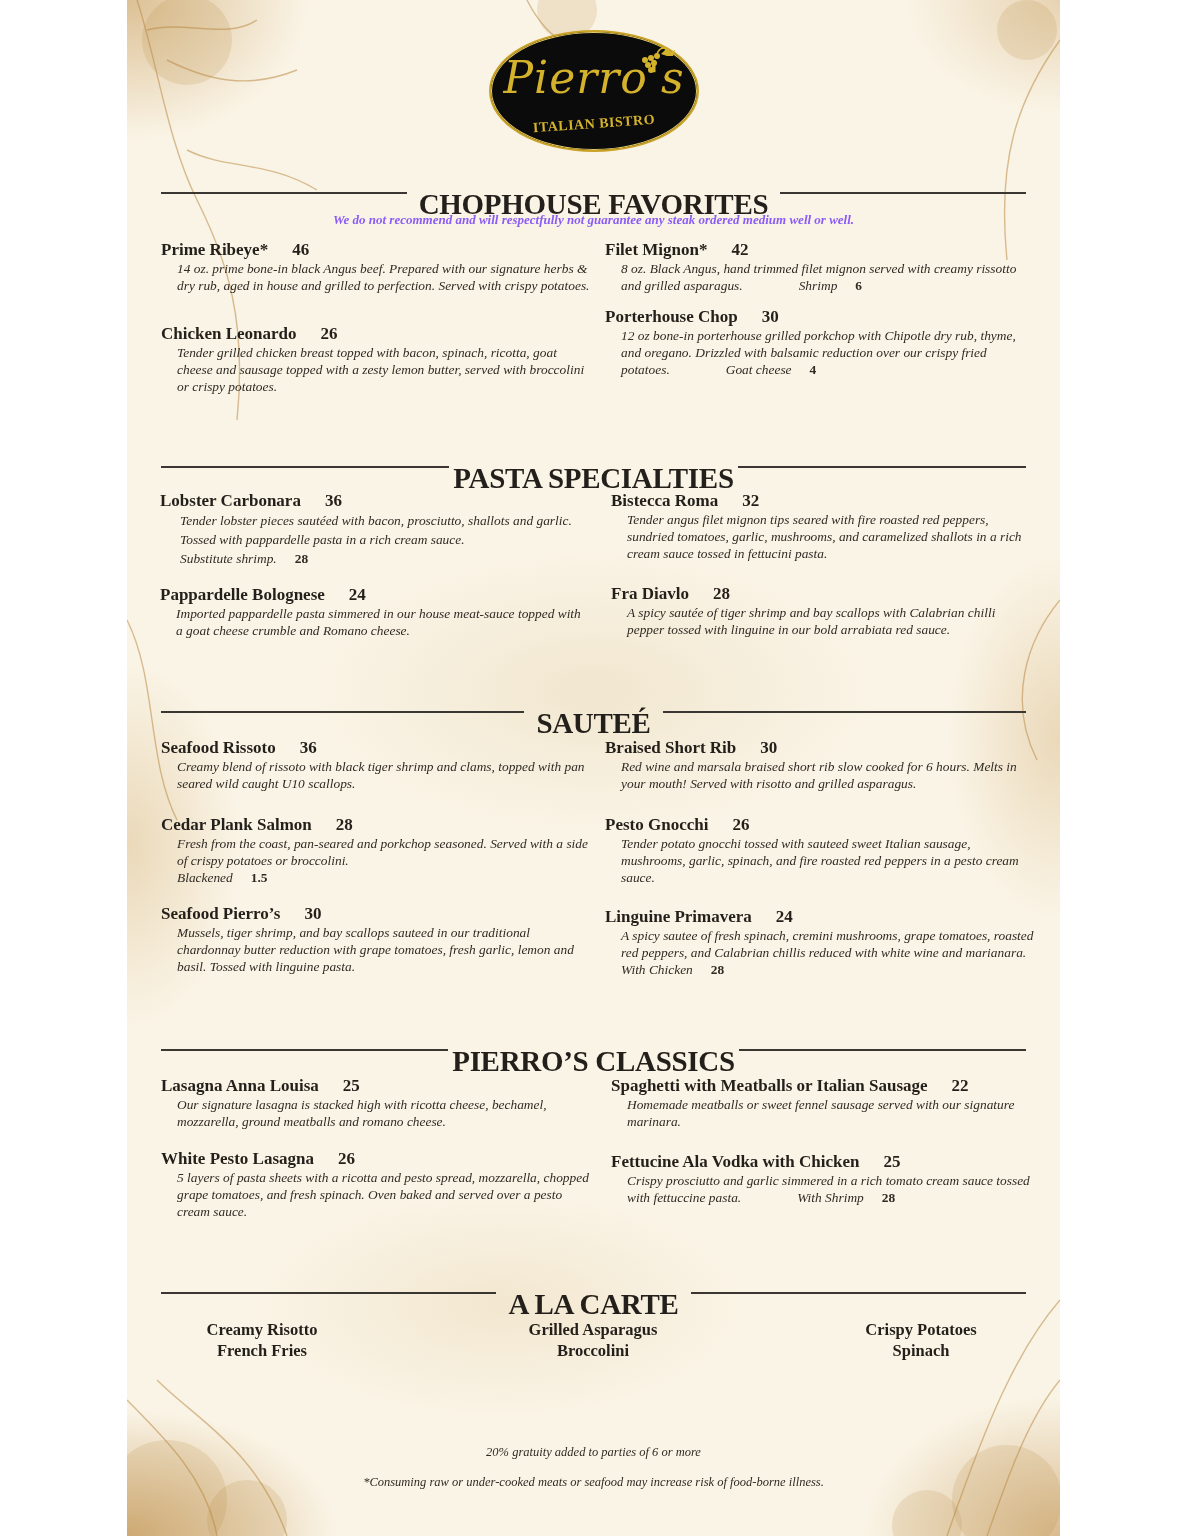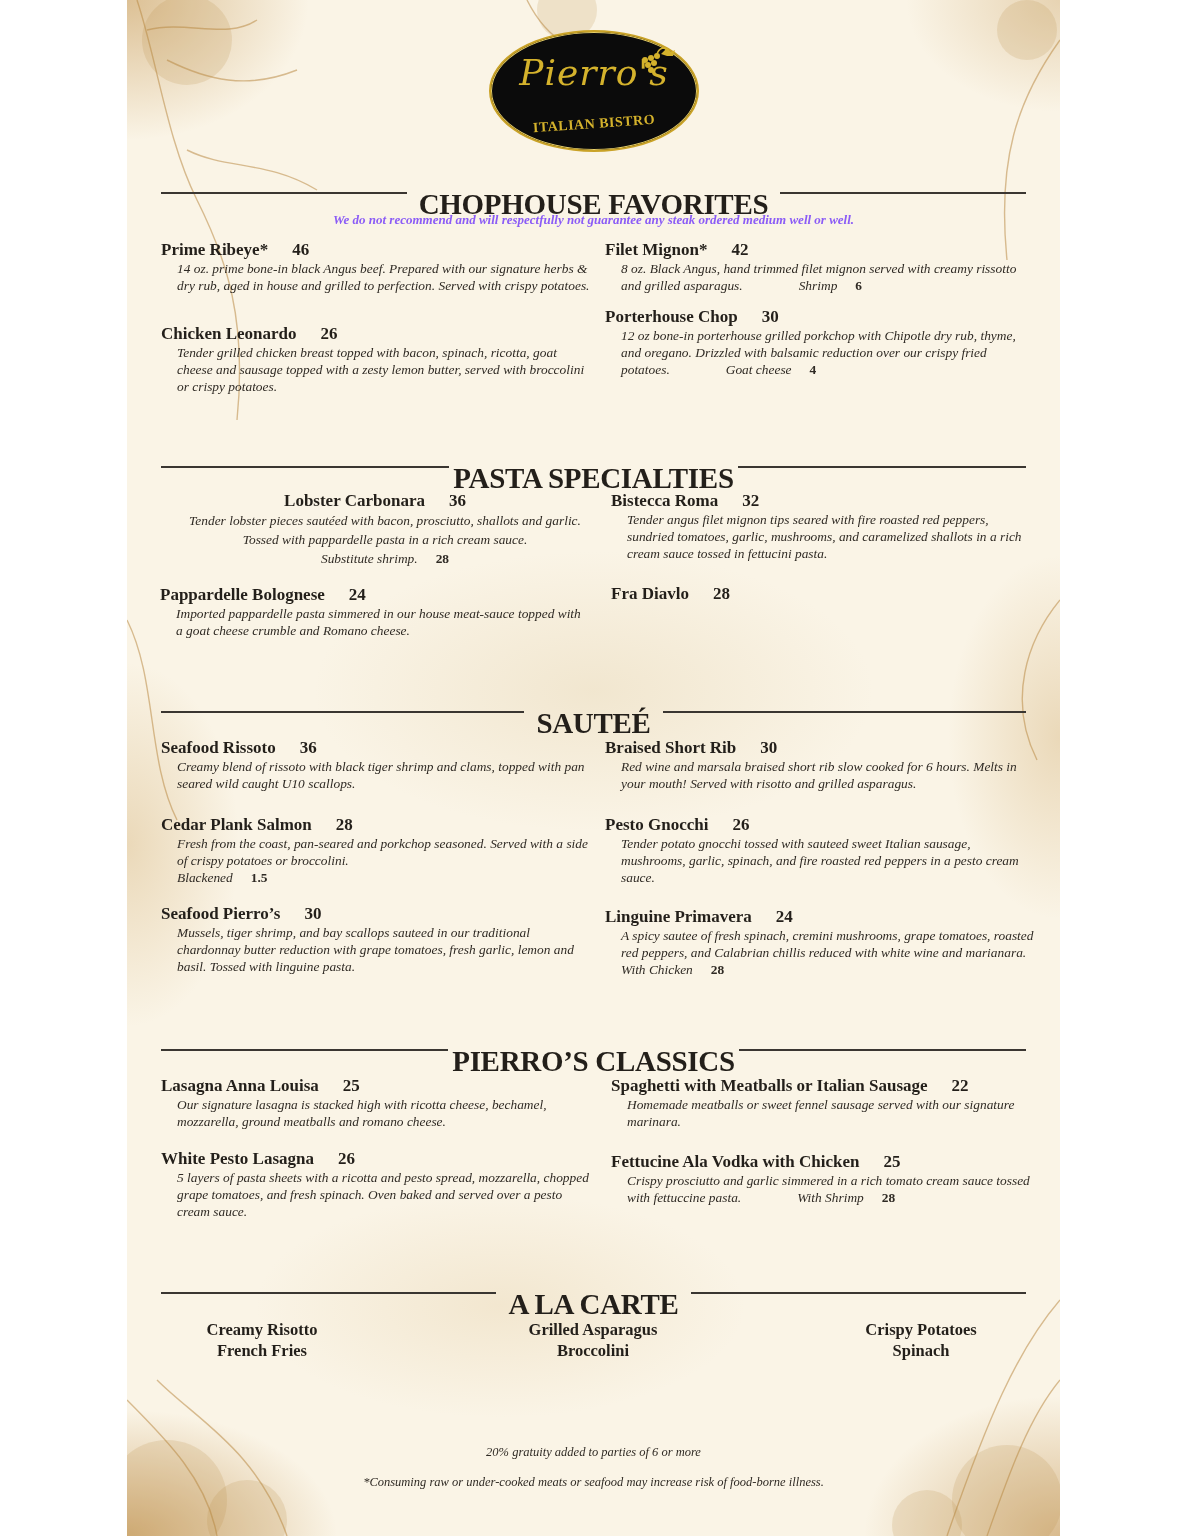--- a/index.html
+++ b/index.html
@@ -20,21 +20,21 @@
     .branches { position: absolute; left: 0; top: 0; width: 933px; height: 1536px; pointer-events: none; }
 
     
     .logo { position: absolute; left: 489px; top: 30px; width: 210px; height: 122px; }
     .logo-oval {
       position: absolute; inset: 0; border-radius: 50%;
       background: #0b0b0b; border: 2px solid #c9a227; box-shadow: 0 0 0 1px #e6cf6a inset;
     }
     .logo-script {
       position: absolute; left: 0; right: 0; top: 22px; text-align: center;
-      font-family: "DejaVu Serif", serif; font-style: italic; font-size: 36px; color: #d4b22c; letter-spacing: 1px;
+      font-family: "DejaVu Serif", serif; font-style: italic; font-size: 44px; color: #d4b22c; letter-spacing: 1px;
     }
     .logo-sub {
       position: absolute; left: 0; right: 0; top: 86px; text-align: center;
       font-family: "Liberation Serif", serif; font-weight: bold; font-size: 14px; color: #d4b22c; letter-spacing: 0.5px;
       transform: rotate(-4deg);
     }
     .logo-grapes { position: absolute; left: 148px; top: 14px; width: 40px; height: 36px; }
 
     
     .section-header { position: absolute; left: 161px; width: 865px; height: 30px; display: flex; align-items: center; }
@@ -135,34 +135,35 @@
   <div class="head"><span>Porterhouse Chop</span><span class="price">30</span></div>
   <div class="desc"><span>12 oz bone-in porterhouse grilled porkchop with Chipotle dry rub, thyme, and oregano. Drizzled with balsamic reduction over our crispy fried potatoes.</span><span class="extra-label">Goat cheese</span><span class="extra-price">4</span></div>
 </div>
 
 <div class="section-header" style="top:452px;">
   <div class="rule"></div>
   <div class="title" style="padding:0 4px;">PASTA SPECIALTIES</div>
   <div class="rule"></div>
 </div>
 
-<div class="item" style="left:160px; top:491px;text-align:center;">
+<div class="item" style="left:160px; top:491px;">
   <div class="head"><span>Lobster Carbonara</span><span class="price">36</span></div>
   <div class="desc" style="margin-left:20px; line-height:19px;"><span>Tender lobster pieces sautéed with bacon, prosciutto, shallots and garlic. Tossed with pappardelle pasta in a rich cream sauce.</span><span class="extra-line"><span>Substitute shrimp.</span><span class="extra-price">28</span></span></div>
 </div>
 <div class="item" style="left:160px; top:585px;">
   <div class="head"><span>Pappardelle Bolognese</span><span class="price">24</span></div>
   <div class="desc">Imported pappardelle pasta simmered in our house meat-sauce topped with a goat cheese crumble and Romano cheese.</div>
 </div>
 <div class="item" style="left:611px; top:491px; width:420px;">
   <div class="head"><span>Bistecca Roma</span><span class="price">32</span></div>
   <div class="desc">Tender angus filet mignon tips seared with fire roasted red peppers, sundried tomatoes, garlic, mushrooms, and caramelized shallots in a rich cream sauce tossed in fettucini pasta.</div>
 </div>
 <div class="item" style="left:611px; top:584px; width:420px;">
   <div class="head"><span>Fra Diavlo</span><span class="price">28</span></div>
+  <div class="desc">A spicy sautée of tiger shrimp and bay scallops with Calabrian chilli pepper tossed with linguine in our bold arrabiata red sauce.</div>
 </div>
 
 <div class="section-header" style="top:697px;">
   <div class="rule"></div>
   <div class="title">SAUTEÉ</div>
   <div class="rule"></div>
 </div>
 
 <div class="item" style="left:161px; top:738px;">
   <div class="head"><span>Seafood Rissoto</span><span class="price">36</span></div>

